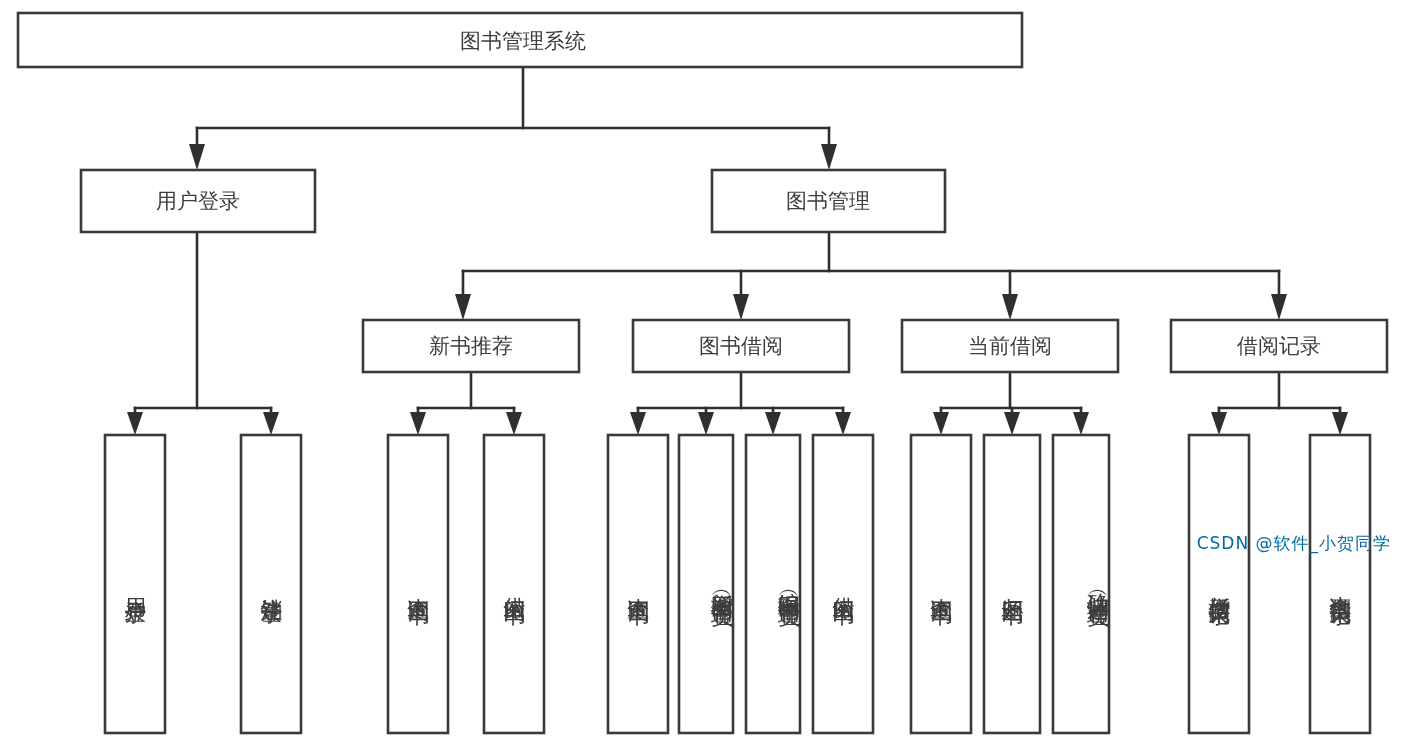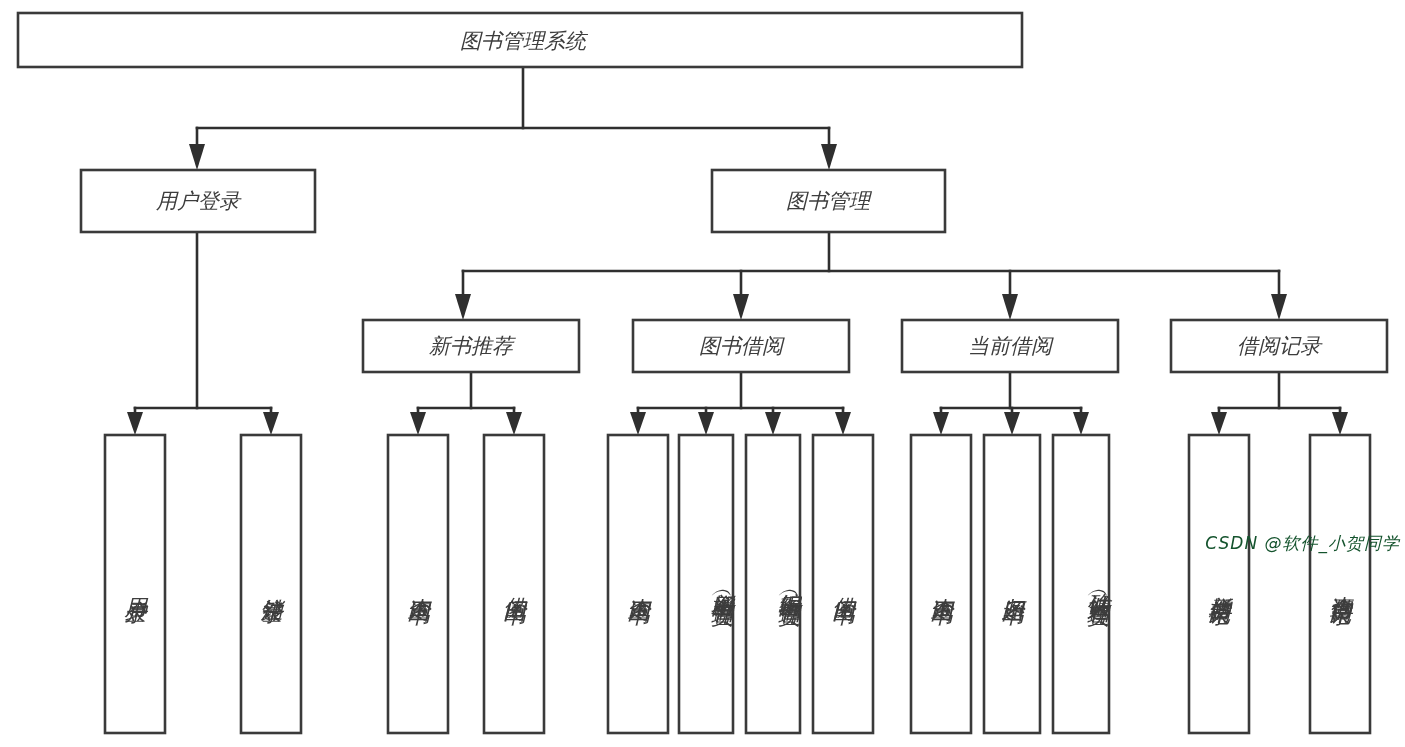--- a/index.html
+++ b/index.html
@@ -11,21 +11,20 @@
     width: 1405px;
     height: 747px;
     font-family: "DejaVu Sans", "Liberation Sans", sans-serif;
     overflow: hidden;
   }
   #diagram-root {
     position: relative;
     width: 1405px;
     height: 561px;
     background: #ffffff;
-    font-style: italic;
   }
   svg#flow-svg {
     position: absolute;
     top: 0;
     left: 0;
     width: 1405px;
     height: 747px;
     display: block;
   }
   .node-box {
@@ -61,25 +60,25 @@
     color: #3d3d3d;
     text-align: center;
     white-space: nowrap;
     pointer-events: none;
     display: flex;
     align-items: center;
     justify-content: center;
   }
   .watermark {
     position: absolute;
-    right: 5px;
+    right: 14px;
     bottom: 6px;
     font-family: "DejaVu Sans", "Liberation Sans", sans-serif;
     font-size: 17px;
-    color: #14532d;
+    color: #0369a1;
     letter-spacing: 1px;
     white-space: nowrap;
   }
 </style>
 </head>
 <body>
 
 <div id="diagram-root">
 
   <svg id="flow-svg" viewBox="0 0 1405 747">

